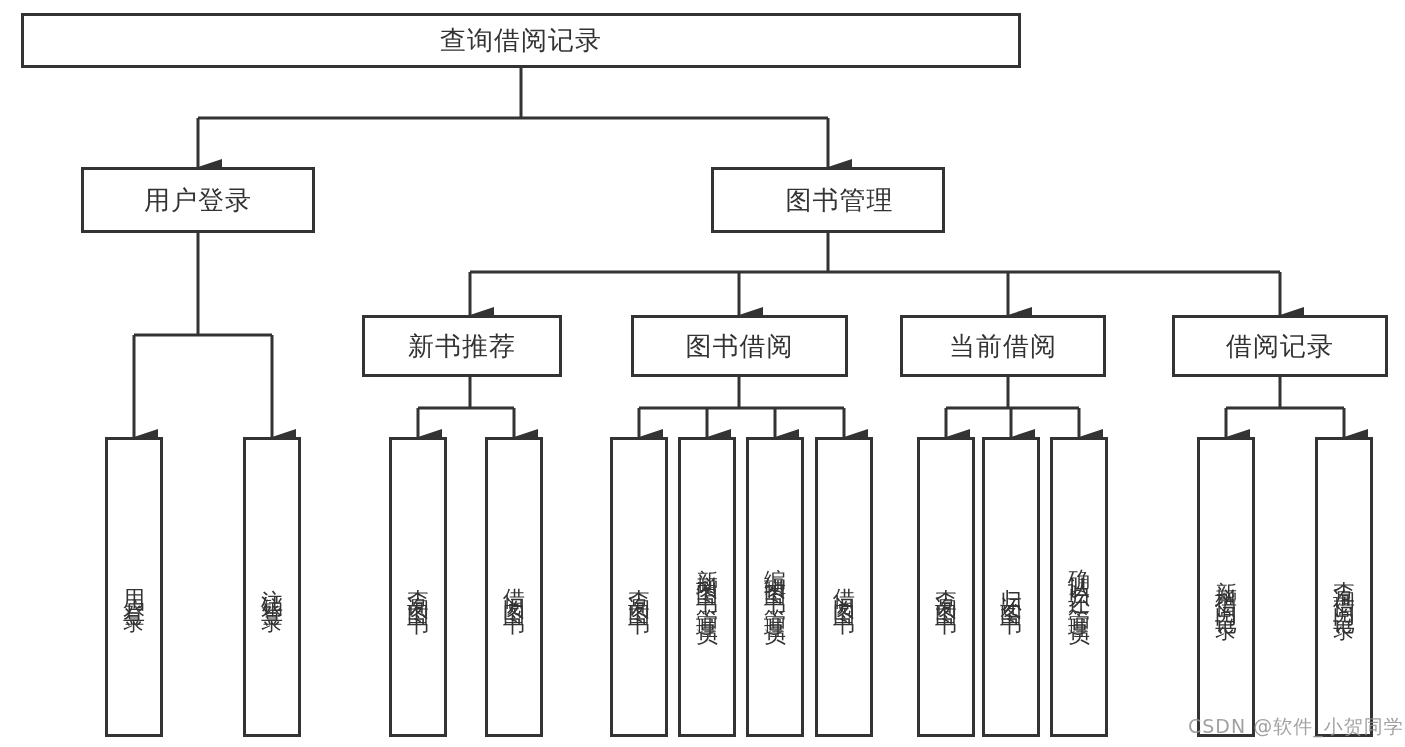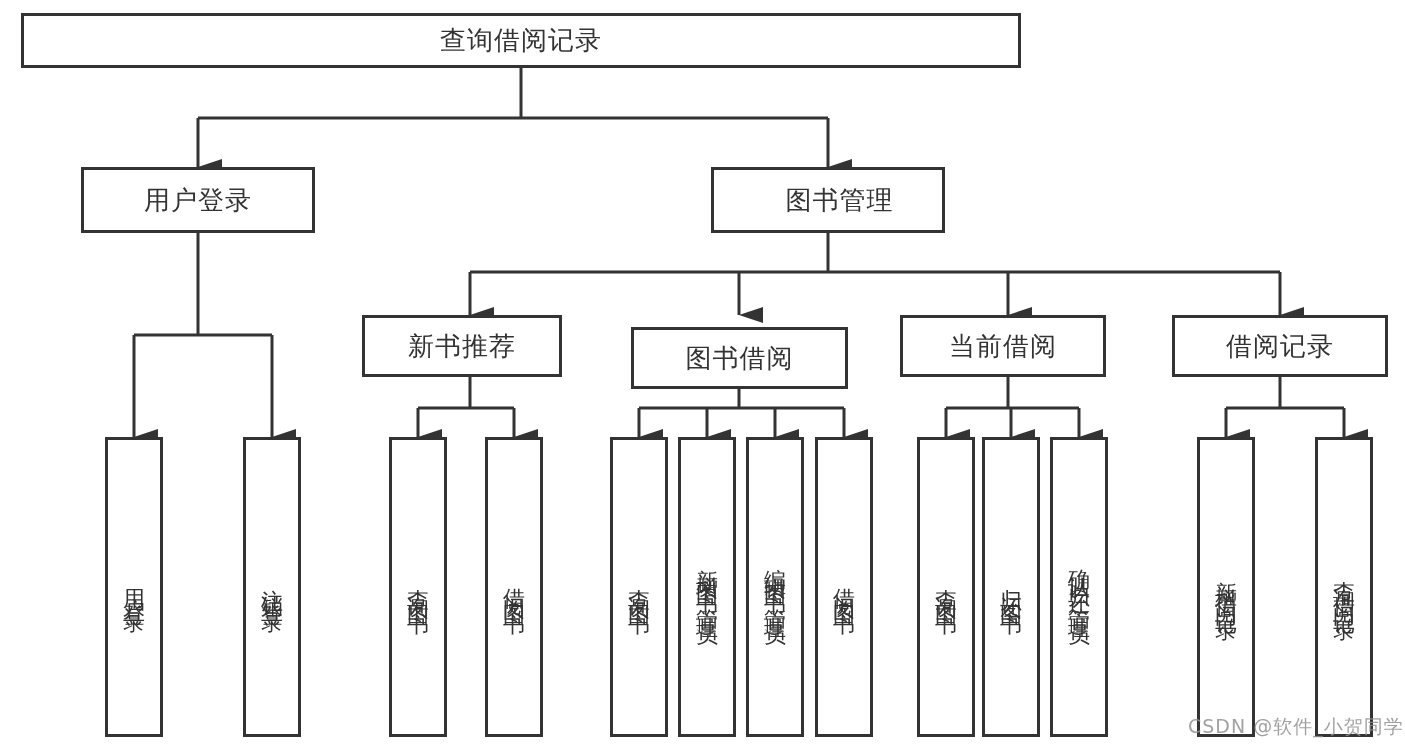--- a/index.html
+++ b/index.html
@@ -101,21 +101,21 @@
       <path d="M1344 408 V437" marker-end="url(#arrowhead)"></path>
     </g>
   </svg>
 
   <div class="node hnode" style="left:21px; top:13px; width:1000px; height:55px;">查询借阅记录</div>
 
   <div class="node hnode" style="left:81px; top:167px; width:234px; height:66px;">用户登录</div>
   <div class="node hnode" style="left:711px; top:167px; width:234px; height:66px;padding-left:23px;">图书管理</div>
 
   <div class="node hnode" style="left:362px; top:315px; width:200px; height:62px;">新书推荐</div>
-  <div class="node hnode" style="left:631px; top:315px; width:217px; height:62px;margin-top:12px;">图书借阅</div>
+  <div class="node hnode" style="left:631px; top:315px; width:217px; height:62px;">图书借阅</div>
   <div class="node hnode" style="left:900px; top:315px; width:206px; height:62px;">当前借阅</div>
   <div class="node hnode" style="left:1172px; top:315px; width:216px; height:62px;">借阅记录</div>
 
   <div class="node vnode" style="left:105px; top:437px; width:58px; height:300px;">
     <span>用户登录</span>
   </div>
   <div class="node vnode" style="left:243px; top:437px; width:58px; height:300px;">
     <span>注销登录</span>
   </div>
 

